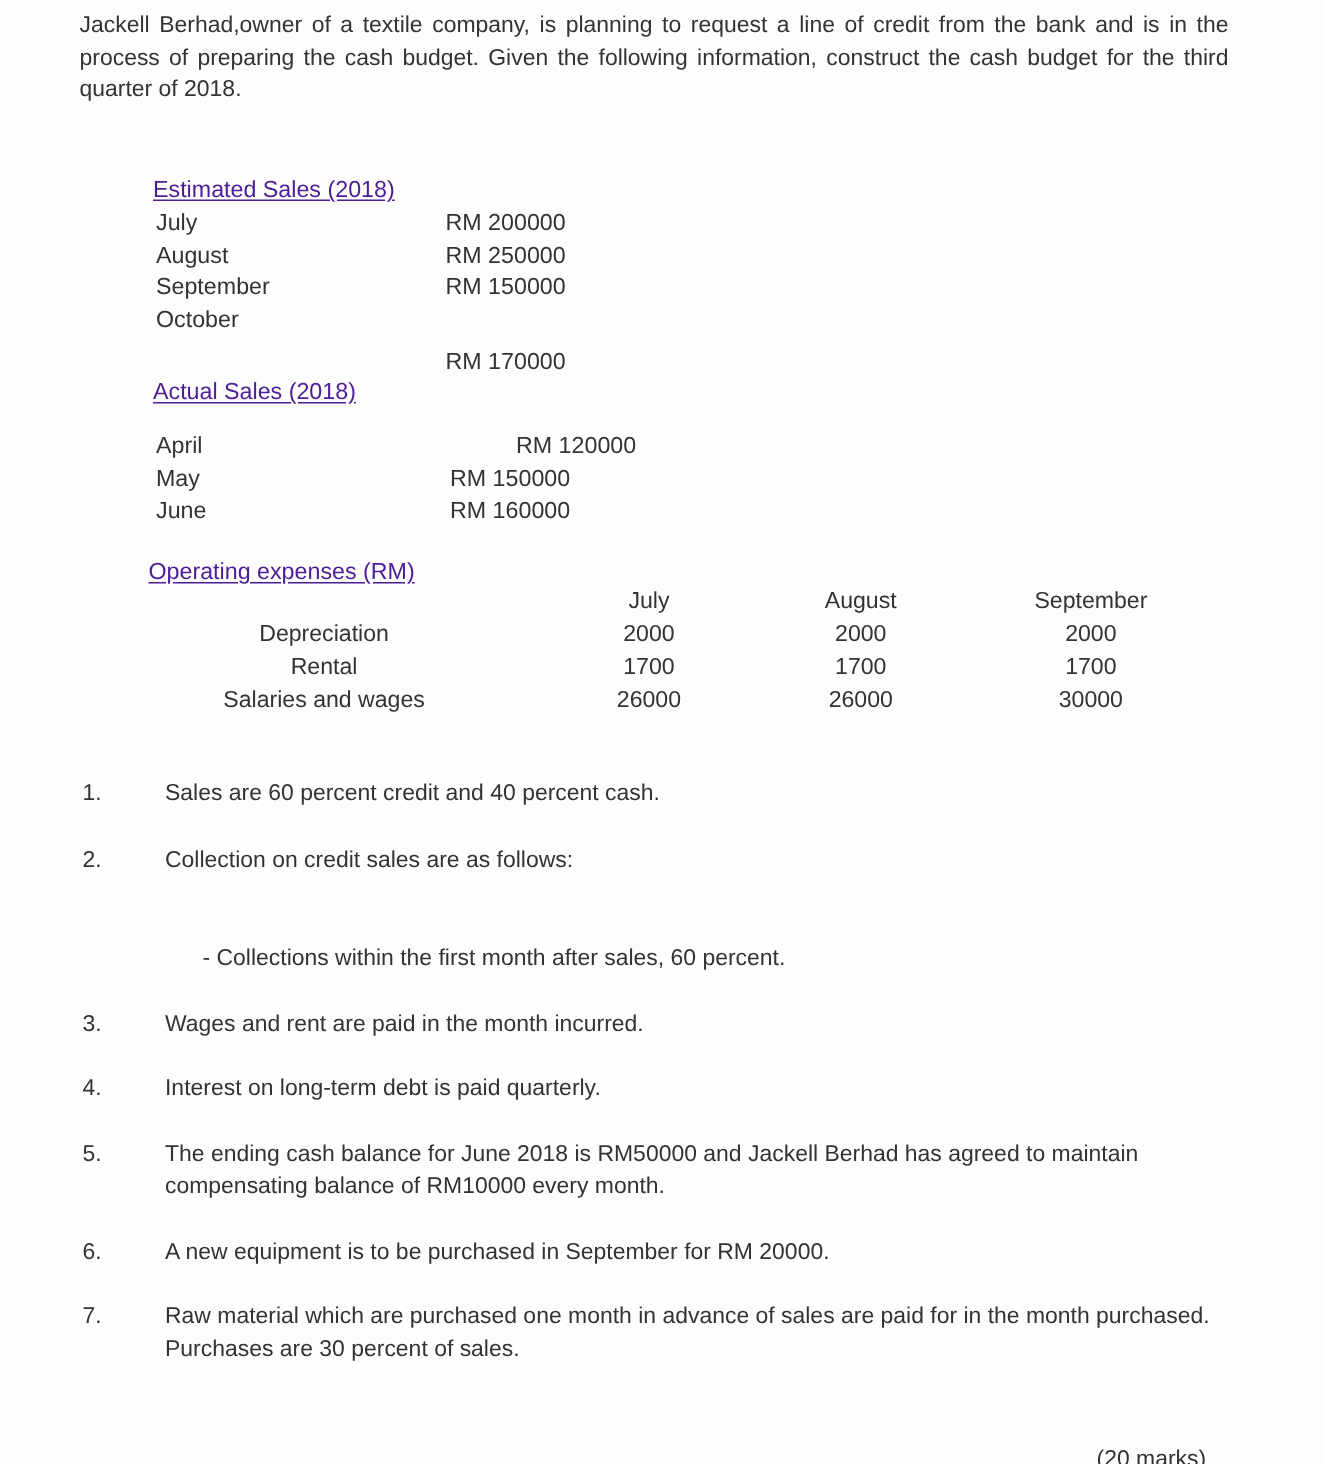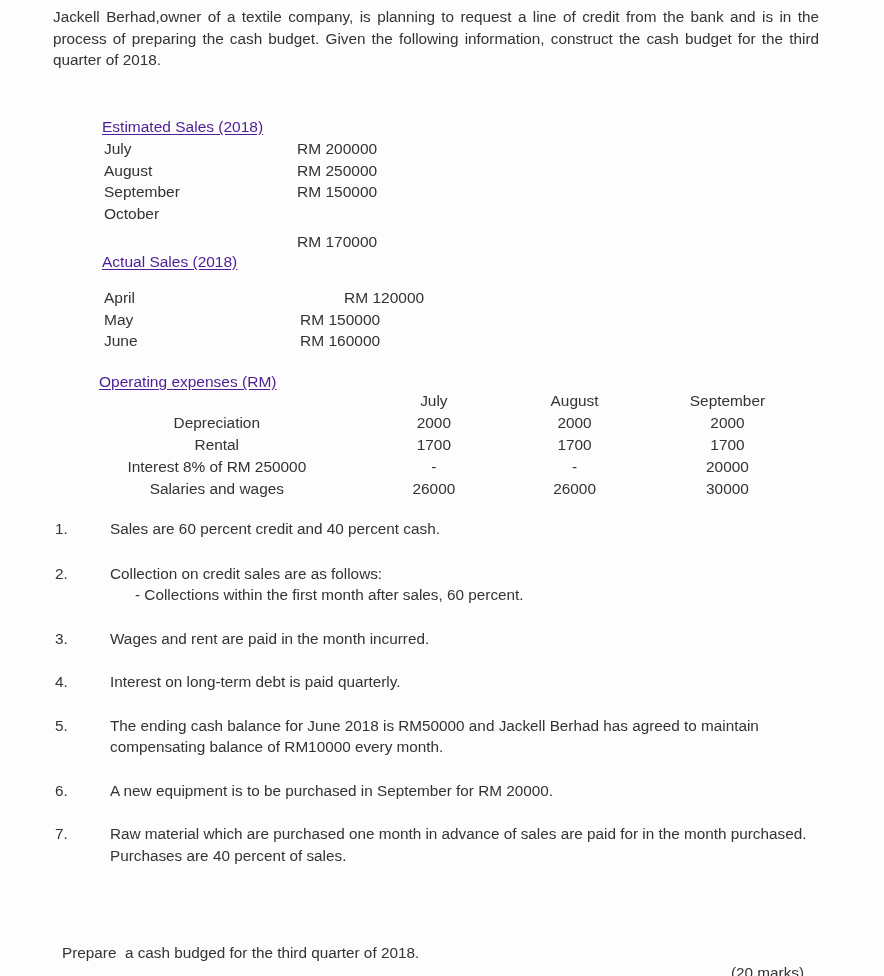--- a/index.html
+++ b/index.html
@@ -126,20 +126,21 @@
     left: 2px;
     top: 0;
   }
   .qtext {
     display: block;
   }
   .qsub {
     display: block;
     padding-left: 25px;
     line-height: 21.5px;
+    margin-top: 44px;
   }
 
   
   .prepare {
     position: absolute;
     left: 62px;
     top: 942px;
     font-size: 15.3px;
     line-height: 21px;
     color: #333333;
@@ -223,26 +224,20 @@
           <td class="num-col">2000</td>
           <td class="num-col sep-col">2000</td>
         </tr>
         <tr>
           <td class="label-col">Rental</td>
           <td class="num-col">1700</td>
           <td class="num-col">1700</td>
           <td class="num-col sep-col">1700</td>
         </tr>
         <tr>
-          <td class="label-col">Interest 8% of RM 250000</td>
-          <td class="num-col">-</td>
-          <td class="num-col">-</td>
-          <td class="num-col sep-col">20000</td>
-        </tr>
-        <tr>
           <td class="label-col">Salaries and wages</td>
           <td class="num-col">26000</td>
           <td class="num-col">26000</td>
           <td class="num-col sep-col">30000</td>
         </tr>
       </tbody>
     </table>
   </div>
 
   <div class="qlist">
@@ -273,21 +268,20 @@
       <span class="qtext">The ending cash balance for June 2018 is RM50000 and Jackell Berhad has agreed to maintain compensating balance of RM10000 every month.</span>
     </div>
 
     <div class="qitem" style="margin-bottom:22px;">
       <span class="qnum">6.</span>
       <span class="qtext">A new equipment is to be purchased in September for RM 20000.</span>
     </div>
 
     <div class="qitem" style="width:750px; margin-bottom:0;">
       <span class="qnum">7.</span>
-      <span class="qtext">Raw material which are purchased one month in advance of sales are paid for in the month purchased. Purchases are 40 percent of sales.</span>
-    </div>
-
-  </div>
-
-  <div class="prepare">Prepare  a cash budged for the third quarter of 2018.</div>
+      <span class="qtext">Raw material which are purchased one month in advance of sales are paid for in the month purchased. Purchases are 30 percent of sales.</span>
+    </div>
+
+  </div>
+
   <div class="marks">(20 marks)</div>
 
 </div>
 
 </body></html>

